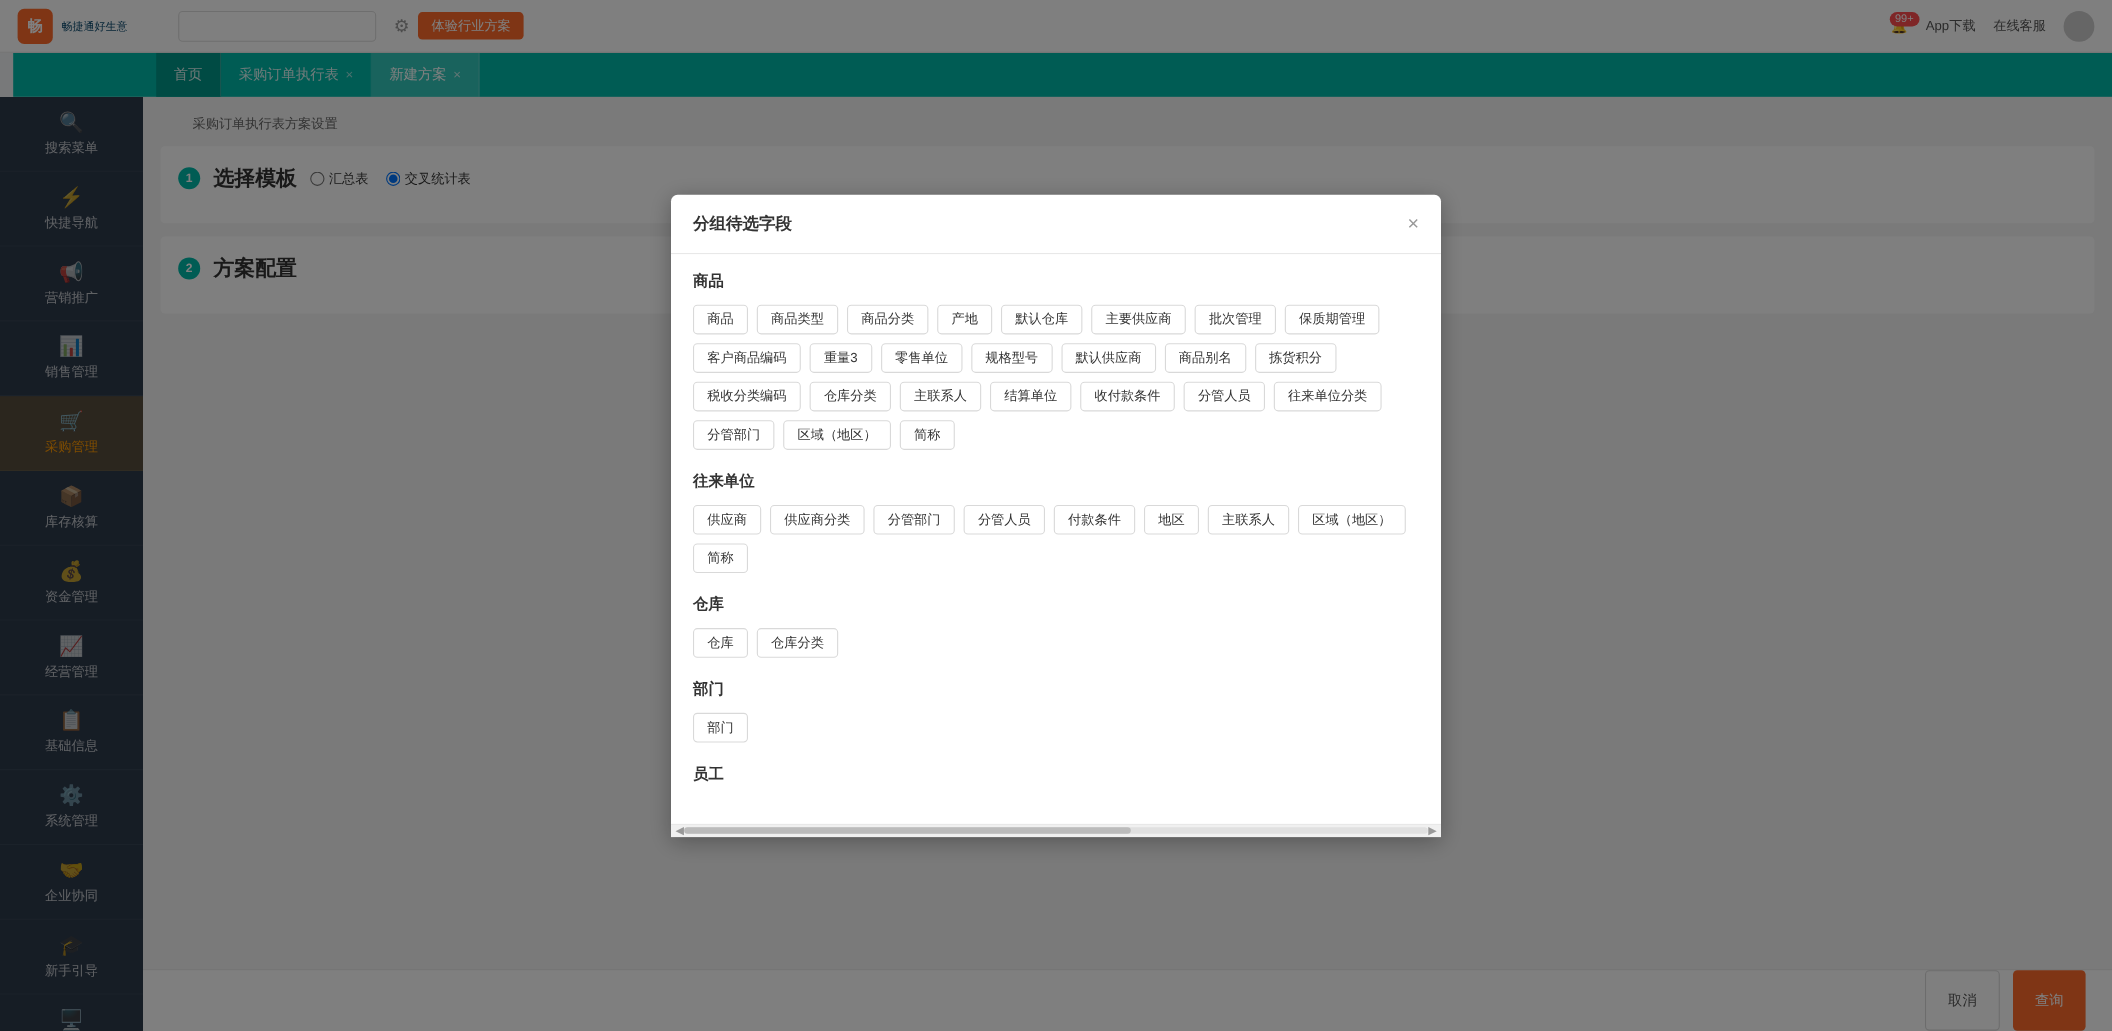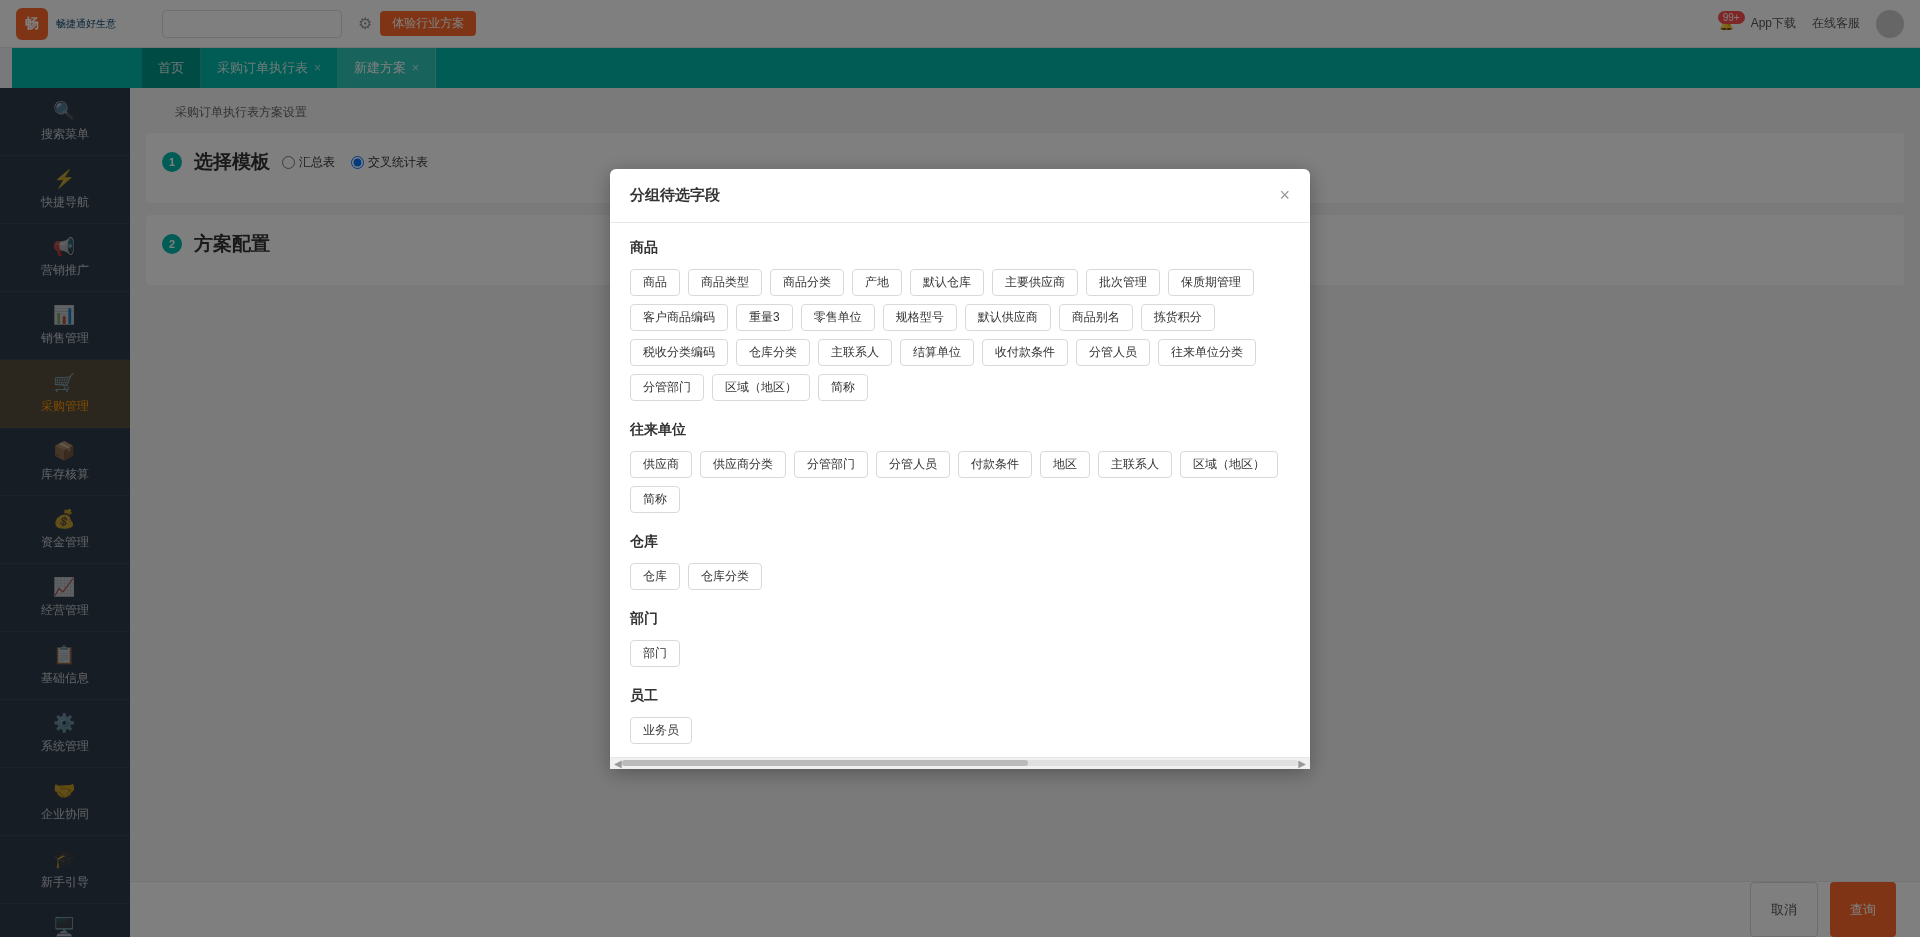--- a/index.html
+++ b/index.html
@@ -467,23 +467,20 @@
 
       <div class="field-section">
         <div class="field-section-title">部门</div>
         <div class="field-tags">
           <span class="field-tag">部门</span>
         </div>
       </div>
 
       <div class="field-section">
         <div class="field-section-title">员工</div>
-        <div class="field-tags">
-          <span class="field-tag">业务员</span>
-        </div>
       </div>
 
     </div>
 
     <div class="modal-scroll-bar">
       <span class="scroll-arrow">◀</span>
       <div class="modal-scroll-track">
         <div class="modal-scroll-thumb"></div>
       </div>
       <span class="scroll-arrow">▶</span>

